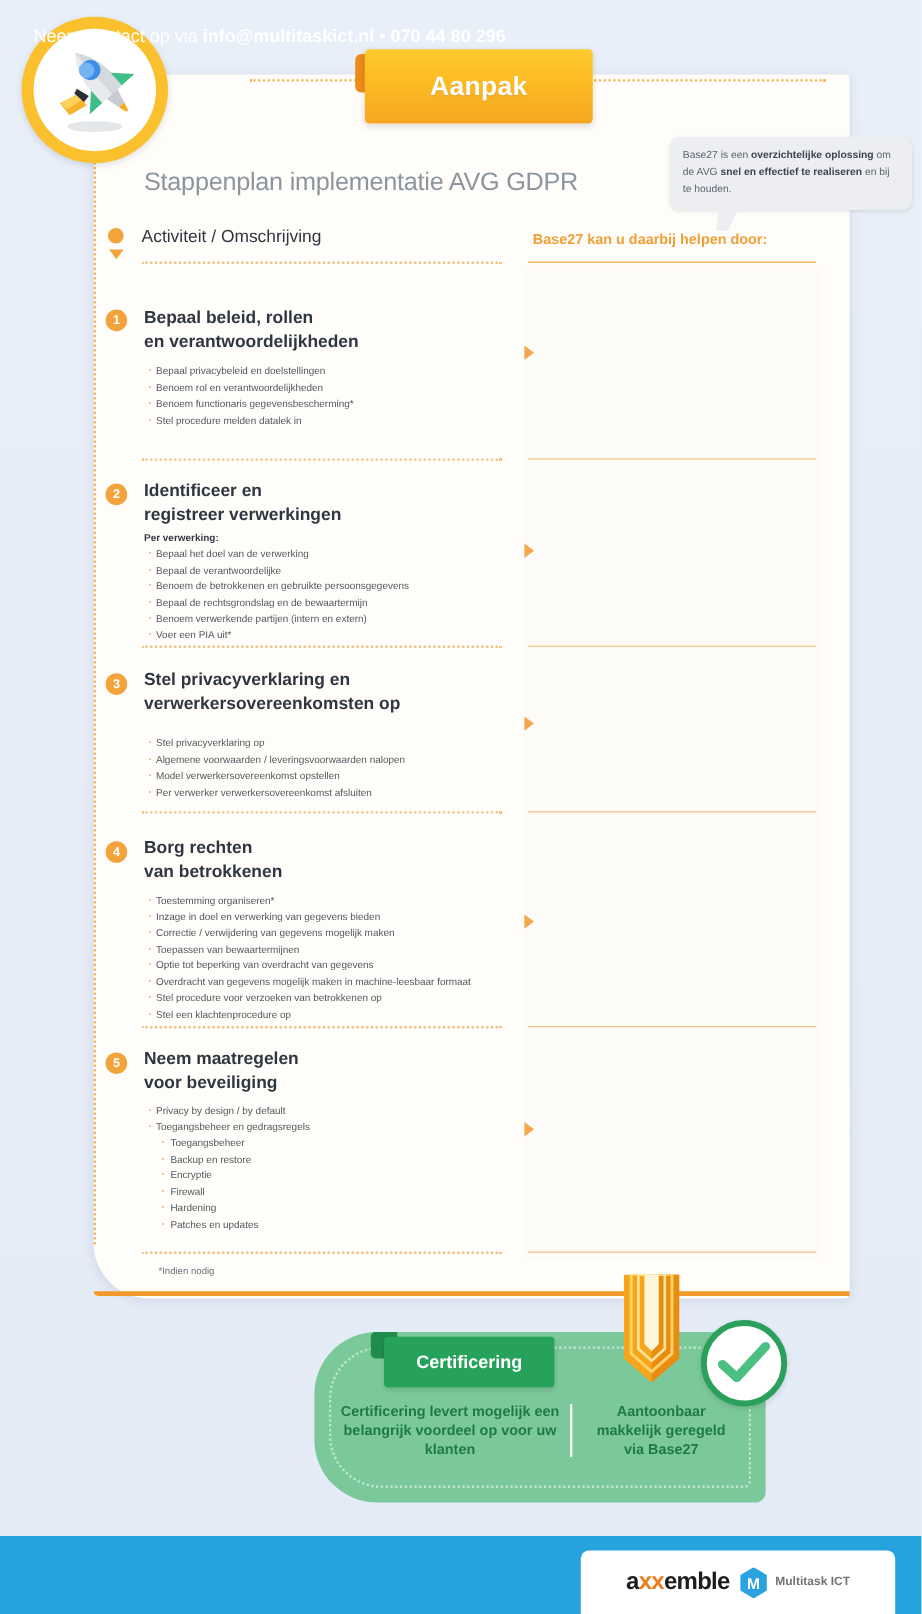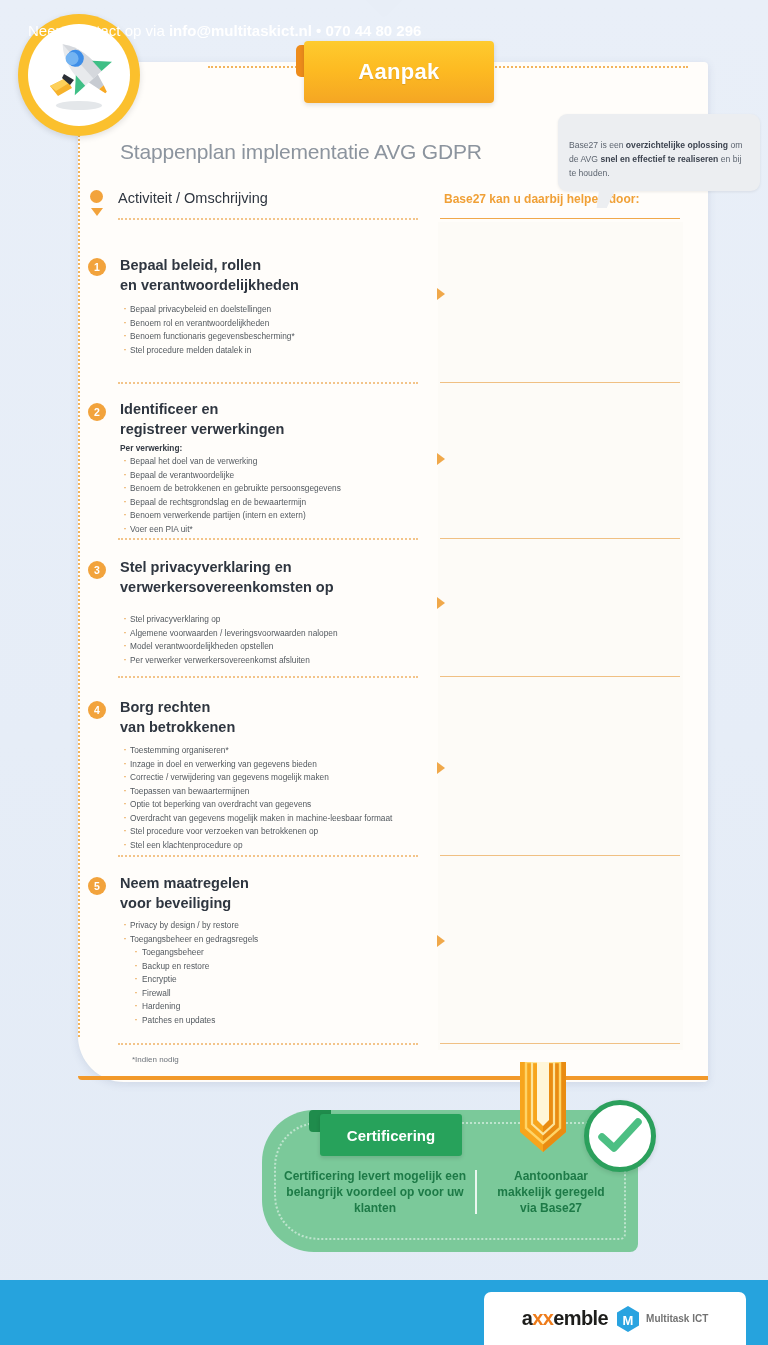--- a/index.html
+++ b/index.html
@@ -69,21 +69,21 @@
     box-shadow:0 2px 5px rgba(0,0,0,.12);
   }
   .ribbon span{
     color:#fff; font-size:22px; font-weight:bold; letter-spacing:.3px;
     text-shadow:0 1px 1px rgba(0,0,0,.12);
   }
 
   
   .bubble{
     position:absolute; left:558px; top:114px; width:202px;
-    background:#eceef1; border-radius:9px; padding:25px 11px 10px 11px;
+    background:#eceef1; border-radius:9px; padding:9px 11px 10px 11px;
     z-index:8; box-shadow:0 1px 3px rgba(0,0,0,.08);
     font-size:8.6px; line-height:1.62; color:#5d6570;
   }
   .bubble b{ color:#3d4450; }
   .bubble:after{
     content:""; position:absolute; left:40px; bottom:-17px;
     border-left:10px solid #eceef1;
     border-right:6px solid transparent;
     border-top:18px solid #eceef1;
     border-bottom:0;
@@ -338,21 +338,21 @@
     <div class="row-divider-right" style="top:538px"></div>
   </div>
 
   <div class="step">
     <div class="step-num" style="top:561px">3</div>
     <div class="step-title" style="top:558px; white-space:pre-line">Stel privacyverklaring en
 verwerkersovereenkomsten op</div>
     <ul class="bullets" style="top:613px">
       <li>Stel privacyverklaring op</li>
       <li>Algemene voorwaarden / leveringsvoorwaarden nalopen</li>
-      <li>Model verantwoordelijkheden opstellen</li>
+      <li>Model verwerkersovereenkomst opstellen</li>
       <li>Per verwerker verwerkersovereenkomst afsluiten</li>
     </ul>
     <div class="arrow-marker" style="top:597px"></div>
     <div class="row-divider" style="top:676px"></div>
     <div class="row-divider-right" style="top:676px"></div>
   </div>
 
   <div class="step">
     <div class="step-num" style="top:701px">4</div>
     <div class="step-title" style="top:698px; white-space:pre-line">Borg rechten
@@ -370,21 +370,21 @@
     <div class="arrow-marker" style="top:762px"></div>
     <div class="row-divider" style="top:855px"></div>
     <div class="row-divider-right" style="top:855px"></div>
   </div>
 
   <div class="step">
     <div class="step-num" style="top:877px">5</div>
     <div class="step-title" style="top:874px; white-space:pre-line">Neem maatregelen
 voor beveiliging</div>
     <ul class="bullets" style="top:919px">
-      <li>Privacy by design / by restore</li>
+      <li>Privacy by design / by default</li>
       <li>Toegangsbeheer en gedragsregels</li>
       <li class="sub">Toegangsbeheer</li>
       <li class="sub">Backup en restore</li>
       <li class="sub">Encryptie</li>
       <li class="sub">Firewall</li>
       <li class="sub">Hardening</li>
       <li class="sub">Patches en updates</li>
     </ul>
     <div class="arrow-marker" style="top:935px"></div>
     <div class="row-divider" style="top:1043px"></div>

